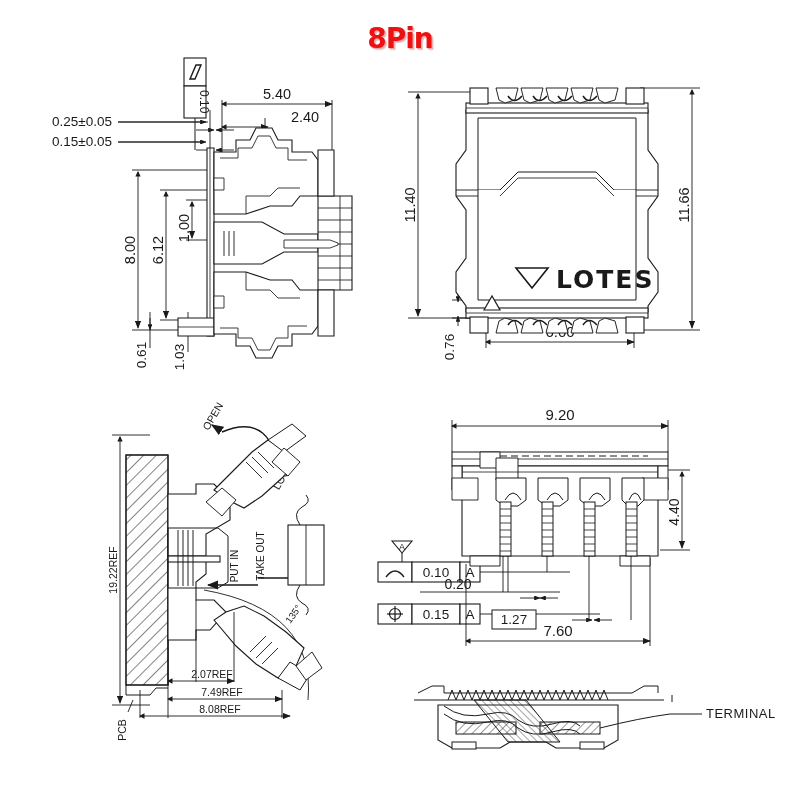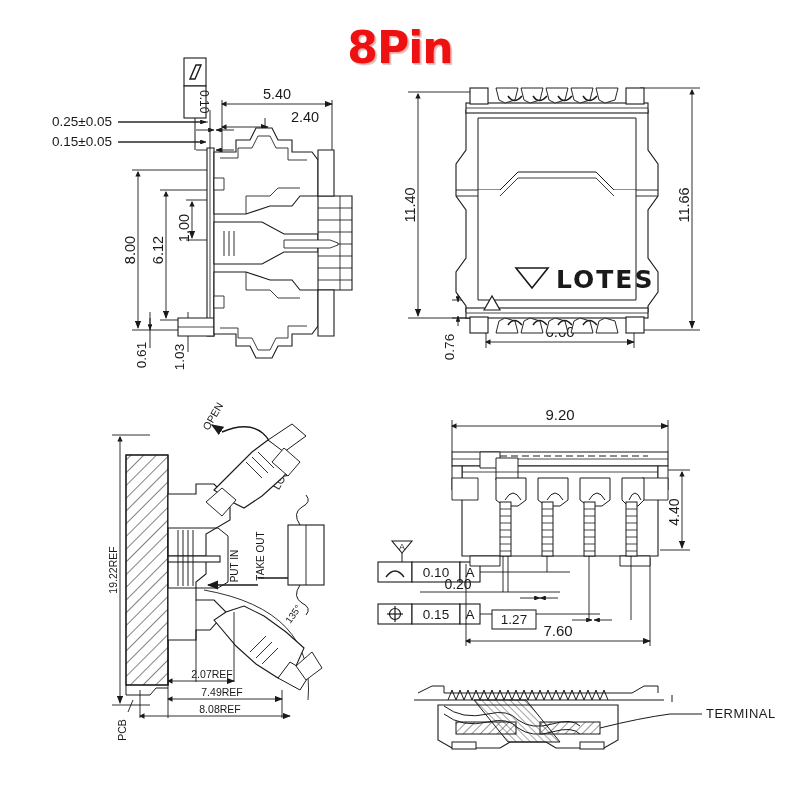--- a/index.html
+++ b/index.html
@@ -6,21 +6,21 @@
   body{
     width:800px;height:800px;background:#ffffff;
     font-family:"Liberation Sans",sans-serif;
     overflow:hidden;position:relative;
   }
   #sheet{position:absolute;inset:0;}
   svg{display:block;}
   .ttl{
     position:absolute;left:0;top:22px;width:800px;text-align:center;
     font-family:"DejaVu Sans",sans-serif;
-    font-size:44px;font-weight:bold;color:#ee1111;
+    font-size:28px;font-weight:bold;color:#ee1111;
     letter-spacing:-1px;
     text-shadow:1px 1px 0 #f7a0a0, 2px 2px 1px #cccccc;
   }
 </style>
 </head>
 <body>
 
 <div id="sheet">
 
   <div class="ttl">8Pin</div>

